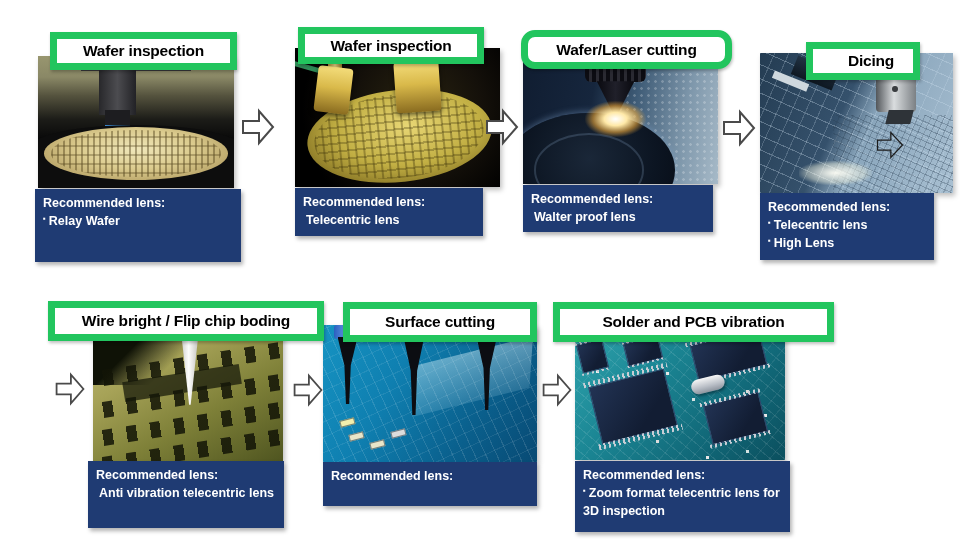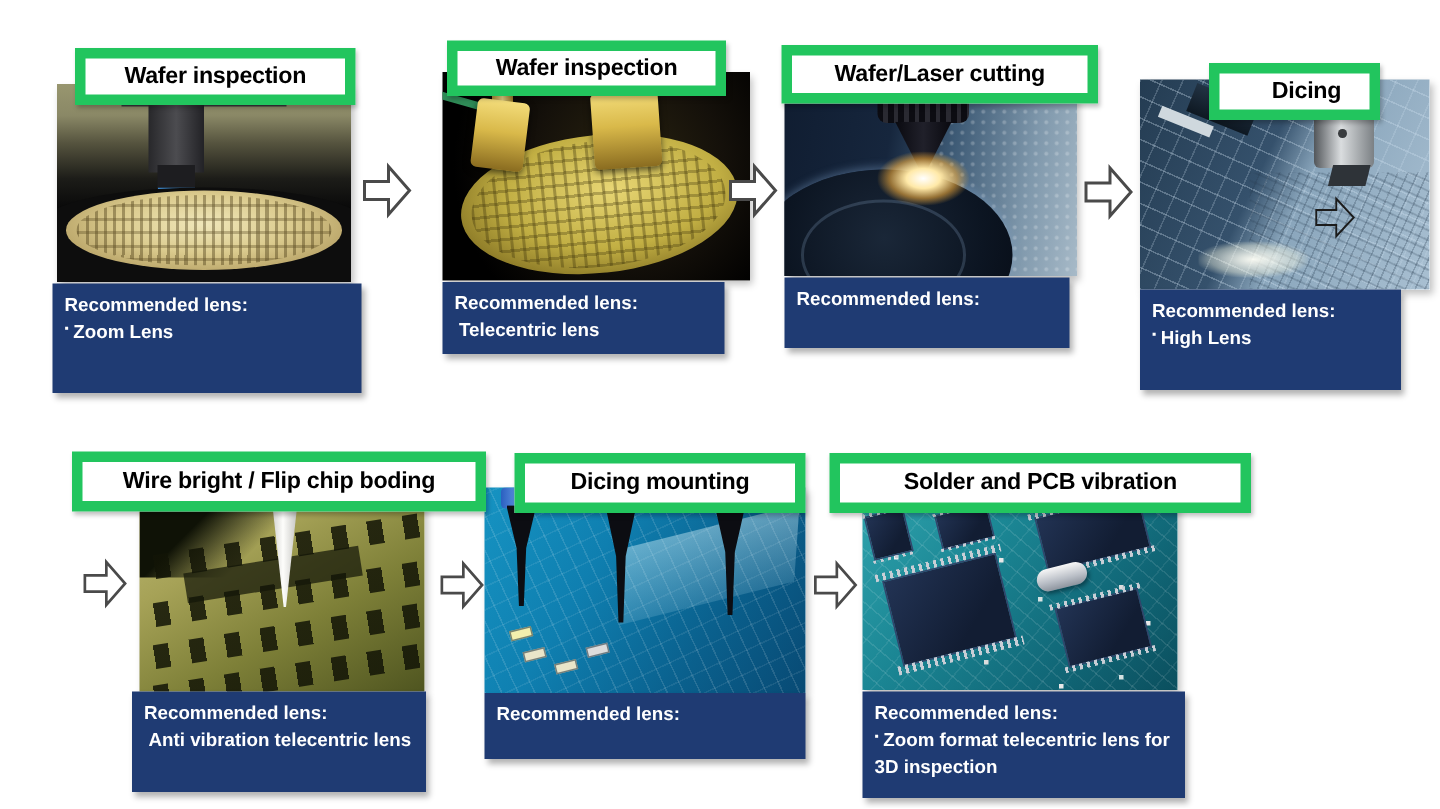--- a/index.html
+++ b/index.html
@@ -140,21 +140,21 @@
   <div class="photo sc1" style="left:38px;top:56px;width:196px;height:132px;">
     <div class="head"></div>
       <div class="col"></div>
       <div class="cyl"></div>
     <div class="lens"></div>
     <div class="stage"></div>
     <div class="wafer"></div>
   </div>
   <div class="cap" style="left:35px;top:189px;width:190px;height:63px;">
     <div>Recommended lens:</div>
-    <div><span class="mk">▪</span><span>Zoom Lens</span></div>
+    <div><span class="mk">▪</span><span>Relay Wafer</span></div>
   </div>
 
   <svg class="arrow" style="left:241px;top:108px;" width="34" height="38" viewBox="0 0 34 38">
     <polygon points="2,13 18,13 18,3 32,19 18,35 18,25 2,25" fill="#ffffff" stroke="#4a4a4a" stroke-width="2"></polygon>
   </svg>
 
   <div class="hdr" style="left:298px;top:27px;width:172px;height:23px;">
     <span>Wafer inspection</span>
   </div>
   <div class="photo sc2" style="left:295px;top:48px;width:205px;height:139px;">
@@ -167,32 +167,33 @@
   </div>
   <div class="cap" style="left:295px;top:188px;width:172px;height:38px;">
     <div>Recommended lens:</div>
     <div><span class="mk"></span><span>Telecentric lens</span></div>
   </div>
 
   <svg class="arrow" style="left:485px;top:108px;" width="34" height="38" viewBox="0 0 34 38">
     <polygon points="2,13 18,13 18,3 32,19 18,35 18,25 2,25" fill="#ffffff" stroke="#4a4a4a" stroke-width="2"></polygon>
   </svg>
 
-  <div class="hdr" style="left:521px;top:30px;width:197px;height:25px;">
+  <div class="hdr" style="left:521px;top:30px;width:197px;height:25px;border-radius:14px;">
     <span>Wafer/Laser cutting</span>
   </div>
   <div class="photo sc3" style="left:523px;top:57px;width:195px;height:127px;">
     <div class="dots"></div>
     <div class="disc"></div>
     <div class="barrel"></div>
     <div class="cone"></div>
     <div class="glow"></div>
   </div>
   <div class="cap" style="left:523px;top:185px;width:174px;height:37px;">
     <div>Recommended lens:</div>
+    <div><span class="mk"></span><span>Walter proof lens</span></div>
   </div>
 
   <svg class="arrow" style="left:722px;top:109px;" width="34" height="38" viewBox="0 0 34 38">
     <polygon points="2,13 18,13 18,3 32,19 18,35 18,25 2,25" fill="#ffffff" stroke="#4a4a4a" stroke-width="2"></polygon>
   </svg>
 
   <div class="hdr" style="left:806px;top:42px;width:84px;height:24px;padding-left:16px;">
     <span>Dicing</span>
   </div>
   <div class="photo sc4" style="left:760px;top:53px;width:193px;height:140px;">
@@ -203,20 +204,21 @@
     <div class="shaft"></div>
     <div class="spindle"></div>
     <div class="holder"></div>
     <div class="glow"></div>
     <svg class="ovl" style="left:113px;top:77px;" width="34" height="30" viewBox="0 0 34 36">
       <polygon points="2,12 18,12 18,3 32,18 18,33 18,24 2,24" fill="none" stroke="#1c1c1c" stroke-width="1.5"></polygon>
     </svg>
   </div>
   <div class="cap" style="left:760px;top:193px;width:158px;height:57px;">
     <div>Recommended lens:</div>
+    <div><span class="mk">▪</span><span>Telecentric lens</span></div>
     <div><span class="mk">▪</span><span>High Lens</span></div>
   </div>
 
   <div class="hdr" style="left:48px;top:301px;width:262px;height:26px;">
     <span>Wire bright / Flip chip boding</span>
   </div>
 
   <svg class="arrow" style="left:54px;top:372px;" width="32" height="34" viewBox="0 0 34 38">
     <polygon points="2,13 18,13 18,3 32,19 18,35 18,25 2,25" fill="#ffffff" stroke="#4a4a4a" stroke-width="2"></polygon>
   </svg>
@@ -233,21 +235,21 @@
   <div class="cap" style="left:88px;top:461px;width:180px;height:57px;">
     <div>Recommended lens:</div>
     <div><span class="mk"></span><span>Anti vibration telecentric lens</span></div>
   </div>
 
   <svg class="arrow" style="left:292px;top:373px;" width="32" height="34" viewBox="0 0 34 38">
     <polygon points="2,13 18,13 18,3 32,19 18,35 18,25 2,25" fill="#ffffff" stroke="#4a4a4a" stroke-width="2"></polygon>
   </svg>
 
   <div class="hdr" style="left:343px;top:302px;width:180px;height:26px;">
-    <span>Dicing mounting</span>
+    <span>Surface cutting</span>
   </div>
   <div class="photo sc6" style="left:323px;top:325px;width:214px;height:137px;">
     <div class="traces"></div>
     <div class="board"></div>
     <div class="cmp c1"></div>
       <div class="cmp c2"></div>
       <div class="cmp c3"></div>
       <div class="cmp c4"></div>
     <div class="noz n1">
         <div class="collar"></div>

